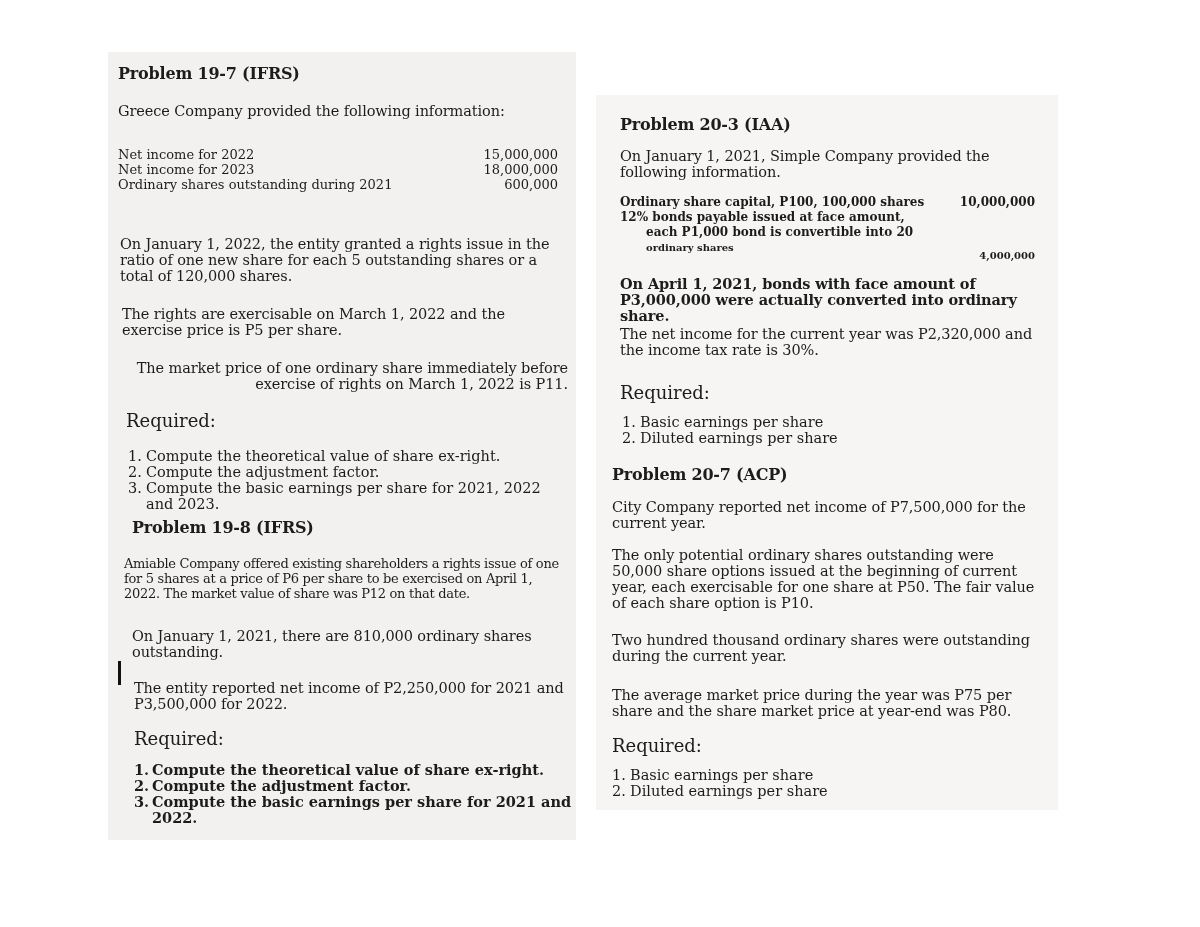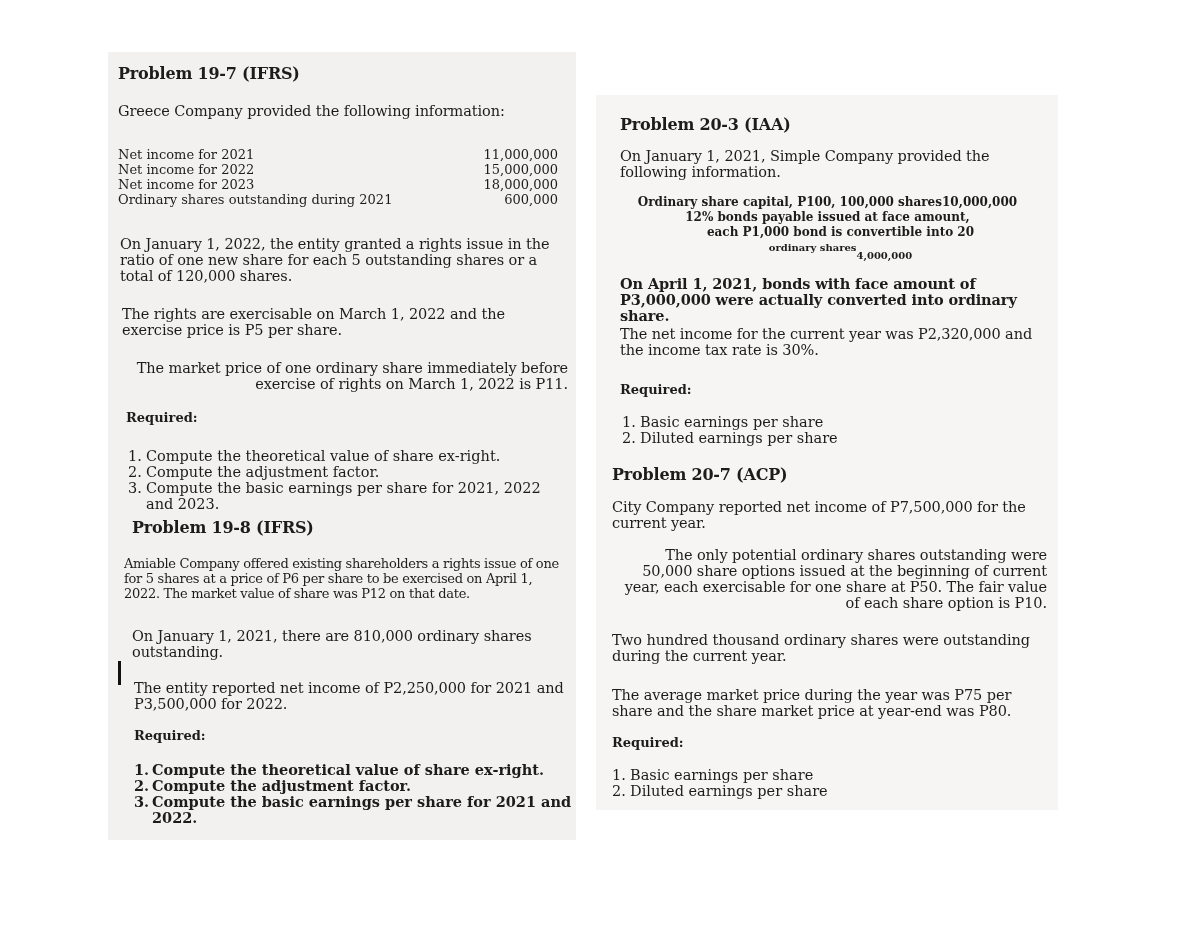--- a/index.html
+++ b/index.html
@@ -17,42 +17,38 @@
       position: absolute;
       background: #f4f3f1;
     }
     #left-page { left: 108px; top: 52px; width: 468px; height: 788px; background: #f2f1ef; }
     #right-page { left: 596px; top: 95px; width: 462px; height: 715px; background: #f6f5f3; }
 
     .blk { position: absolute; }
     .title { font-weight: bold; font-size: 16px; letter-spacing: -0.2px; }
     .p { font-size: 14.5px; line-height: 16px; letter-spacing: -0.1px; }
     .small { font-size: 13px; line-height: 15px; letter-spacing: -0.3px; }
-    .req { font-weight: bold; font-size: 13px; }
+    .req { font-weight: normal; font-size: 18px; }
     .ol { margin: 0; padding: 0; list-style: none; }
     .ol li { display: flex; font-size: 14.5px; line-height: 16px; }
     .ol li .num { width: 18px; flex: none; }
     .row { display: flex; justify-content: space-between; font-size: 13px; line-height: 15px; }
-    .bold { font-weight: bold; justify-content: center; }
+    .bold { font-weight: bold; }
     .indent { padding-left: 26px; }
     .margin-mark { position: absolute; left: 118px; top: 661px; width: 3px; height: 24px; background: #111; }
   </style>
 </head>
 <body>
 
 <div class="page" id="left-page"></div>
 
 <div class="blk title" style="left:118px;top:64px;">Problem 19-7  (IFRS)</div>
 <div class="blk p" style="left:118px;top:103px;width:450px;">Greece Company provided the following information:</div>
 
 <div class="blk" style="left:118px;top:147px;width:440px;">
-  <div class="row">
-      <span>Net income for 2021</span>
-      <span>11,000,000</span>
-    </div>
   <div class="row">
       <span>Net income for 2022</span>
       <span>15,000,000</span>
     </div>
   <div class="row">
       <span>Net income for 2023</span>
       <span>18,000,000</span>
     </div>
   <div class="row">
       <span>Ordinary shares outstanding during 2021</span>
@@ -136,21 +132,21 @@
       <span>Basic earnings per share</span>
     </li>
   <li>
       <span class="num">2.</span>
       <span>Diluted earnings per share</span>
     </li>
 </ul>
 
 <div class="blk title" style="left:612px;top:465px;">Problem 20-7  (ACP)</div>
 <div class="blk p" style="left:612px;top:499px;width:435px;">City Company reported net income of P7,500,000 for the current year.</div>
-<div class="blk p" style="left:612px;top:547px;width:435px;text-align:right;">The only potential ordinary shares outstanding were 50,000 share options issued at the beginning of current year, each exercisable for one share at P50. The fair value of each share option is P10.</div>
+<div class="blk p" style="left:612px;top:547px;width:435px;">The only potential ordinary shares outstanding were 50,000 share options issued at the beginning of current year, each exercisable for one share at P50. The fair value of each share option is P10.</div>
 <div class="blk p" style="left:612px;top:632px;width:435px;">Two hundred thousand ordinary shares were outstanding during the current year.</div>
 <div class="blk p" style="left:612px;top:687px;width:435px;">The average market price during the year was P75 per share and the share market price at year-end was P80.</div>
 
 <div class="blk req" style="left:612px;top:735px;">Required:</div>
 <ul class="blk ol" style="left:612px;top:767px;width:400px;">
   <li>
       <span class="num">1.</span>
       <span>Basic earnings per share</span>
     </li>
   <li>

